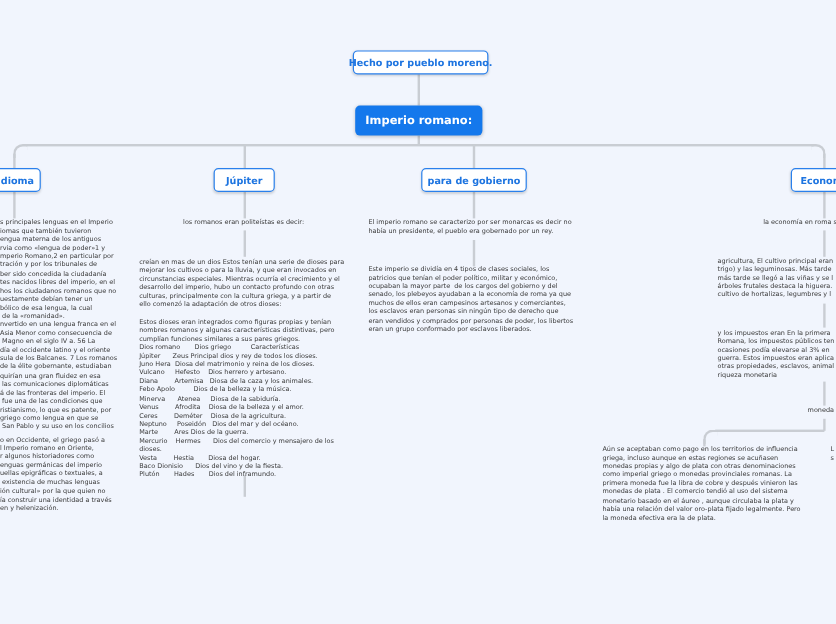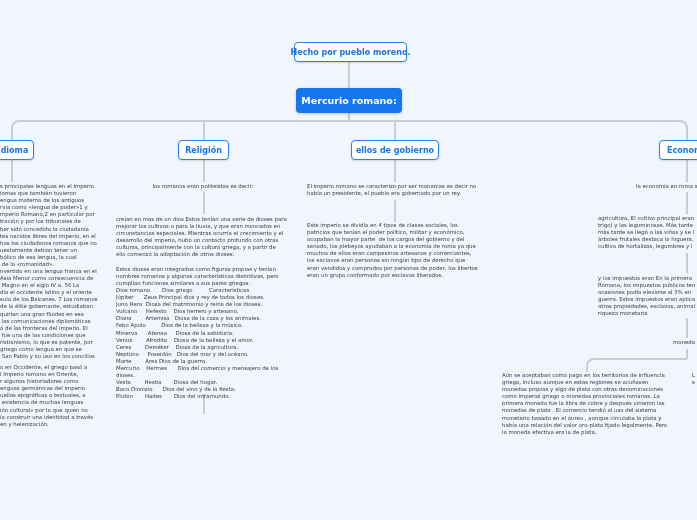--- a/index.html
+++ b/index.html
@@ -56,27 +56,27 @@
 <div class="line vline" style="left:686px; top:160px; height:22px;"></div>
 <div class="line vline" style="left:686px; top:192px; height:22px;"></div>
 <div class="line vline" style="left:686px; top:253px; height:20px;"></div>
 <div class="line vline" style="left:686px; top:318px; height:20px;"></div>
 <div class="line vline" style="left:686px; top:349px; height:10px;"></div>
 <div class="line hline" style="left:596px; top:358px; width:91px;"></div>
 <div class="corner l" style="left:586px; top:358px;"></div>
 <div class="line vline" style="left:586px; top:366px; height:6px;"></div>
 
 <div class="node" style="left:294px; top:42px; width:113px; height:20px;">Hecho por pueblo moreno.</div>
-<div class="node root" style="left:296px; top:88px; width:106px; height:25px;">Mercurio romano:</div>
+<div class="node root" style="left:296px; top:88px; width:106px; height:25px;">Imperio romano:</div>
 
 <div class="node" style="left:-16px; top:140px; width:50px; height:20px;">
   <span style="margin-left:8px;">Idioma</span>
 </div>
-<div class="node" style="left:178px; top:140px; width:51px; height:20px;">Religión</div>
-<div class="node" style="left:351px; top:140px; width:88px; height:20px;">ellos de gobierno</div>
+<div class="node" style="left:178px; top:140px; width:51px; height:20px;">Júpiter</div>
+<div class="node" style="left:351px; top:140px; width:88px; height:20px;">para de gobierno</div>
 <div class="node" style="left:659px; top:140px; width:60px; height:20px; justify-content:flex-start; padding-left:7px;">
   <span>Economía</span>
 </div>
 
 <div class="txt" style="left:0px; top:183px; width:110px;">s principales lenguas en el Imperio
 iomas que también tuvieron
 engua materna de los antiguos
 rvia como «lengua de poder»1 y
 mperio Romano,2 en particular por
 tración y por los tribunales de

